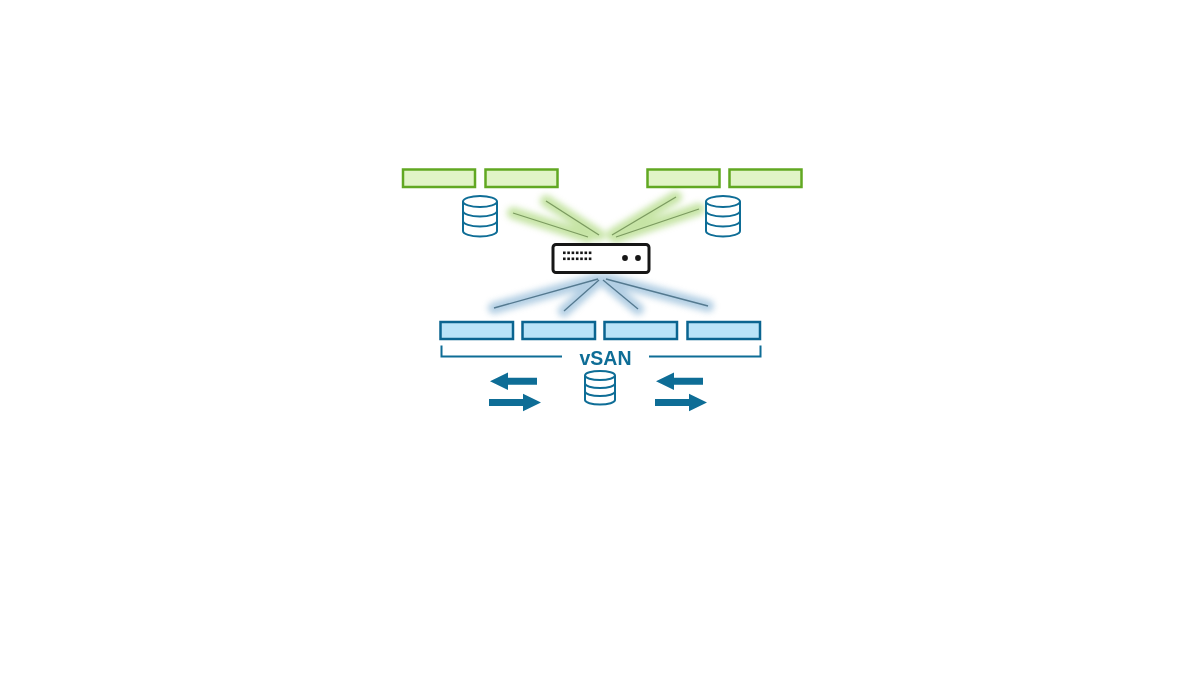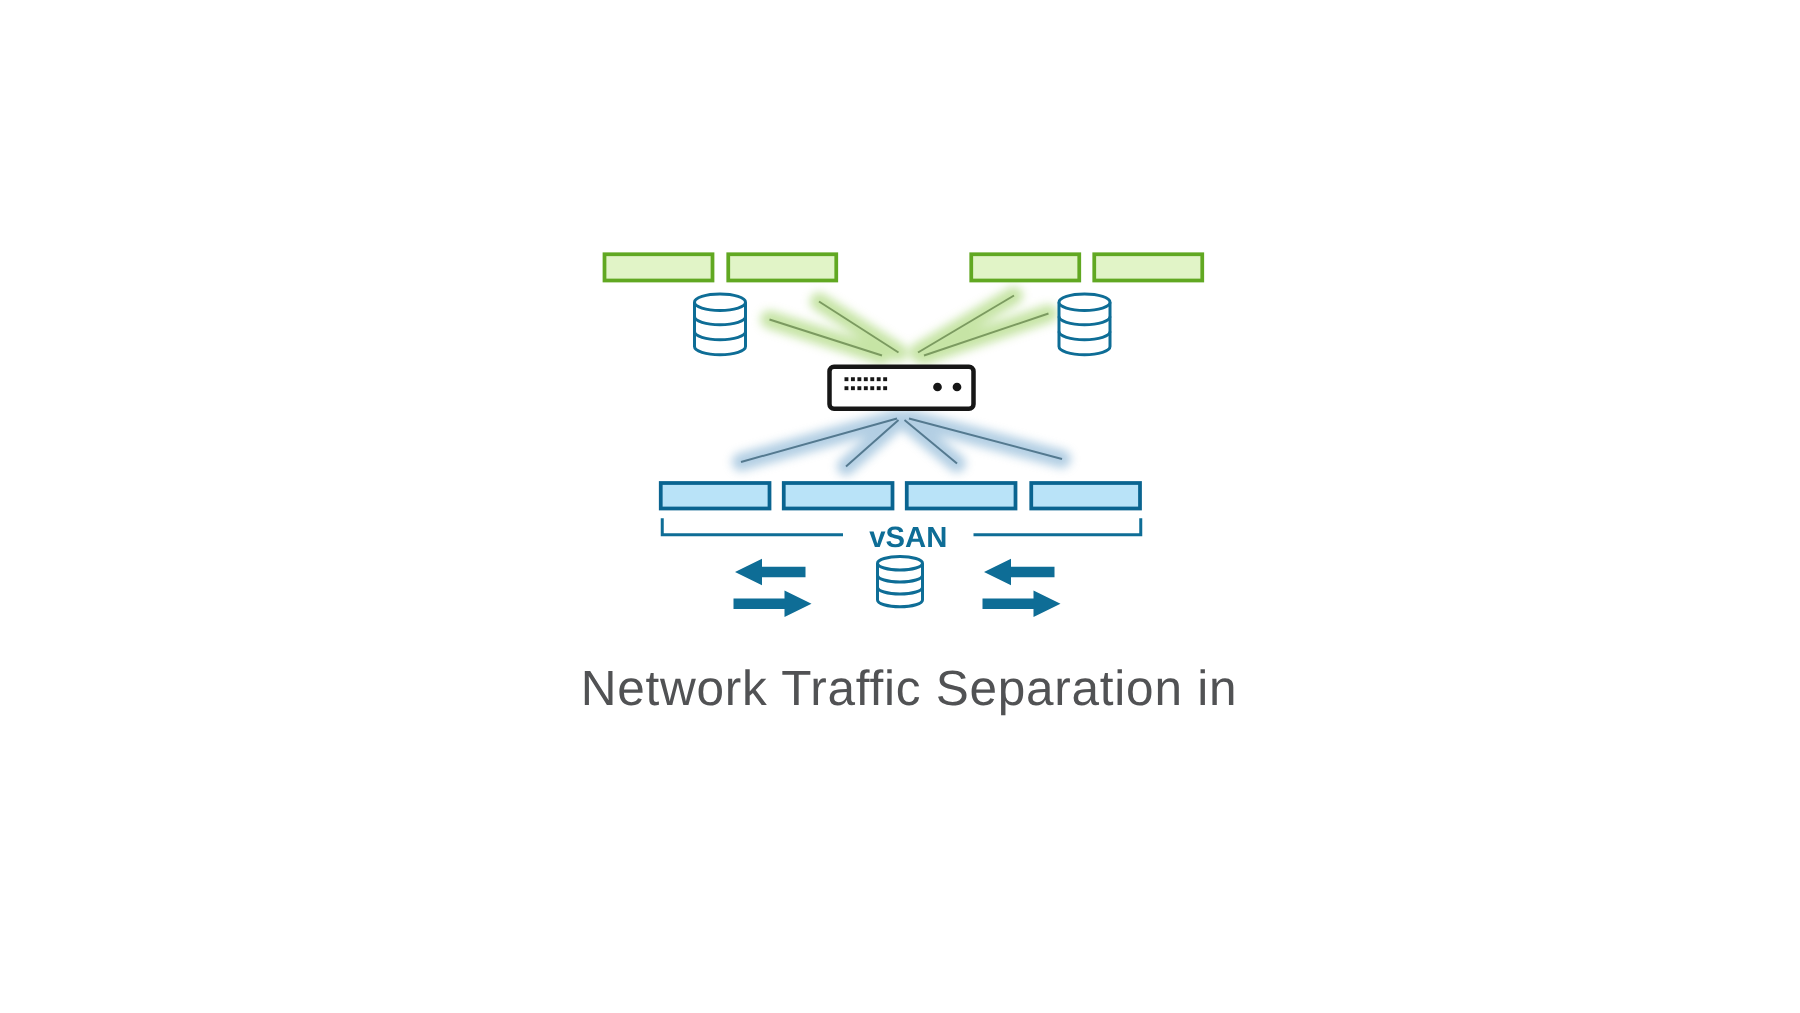--- a/index.html
+++ b/index.html
@@ -119,16 +119,15 @@
     <g fill="#ffffff" stroke-width="2" stroke="#0e6d96">
       <path d="M585,400 A15,4.5 0 0 0 615,400 L615,375.5 L585,375.5 Z" stroke="none"></path>
       <path d="M585,375.5 L585,400 A15,4.5 0 0 0 615,400 L615,375.5" fill="none"></path>
       <ellipse cx="600" cy="375.5" rx="15" ry="4.5"></ellipse>
       <path d="M585,383.5 A15,4.5 0 0 0 615,383.5" fill="none"></path>
       <path d="M585,391.5 A15,4.5 0 0 0 615,391.5" fill="none"></path>
     </g>
   </svg>
 
   <div class="title-block">
-    <div>Network Traffic Separation in</div>
   </div>
 
 </div>
 
 </body></html>

